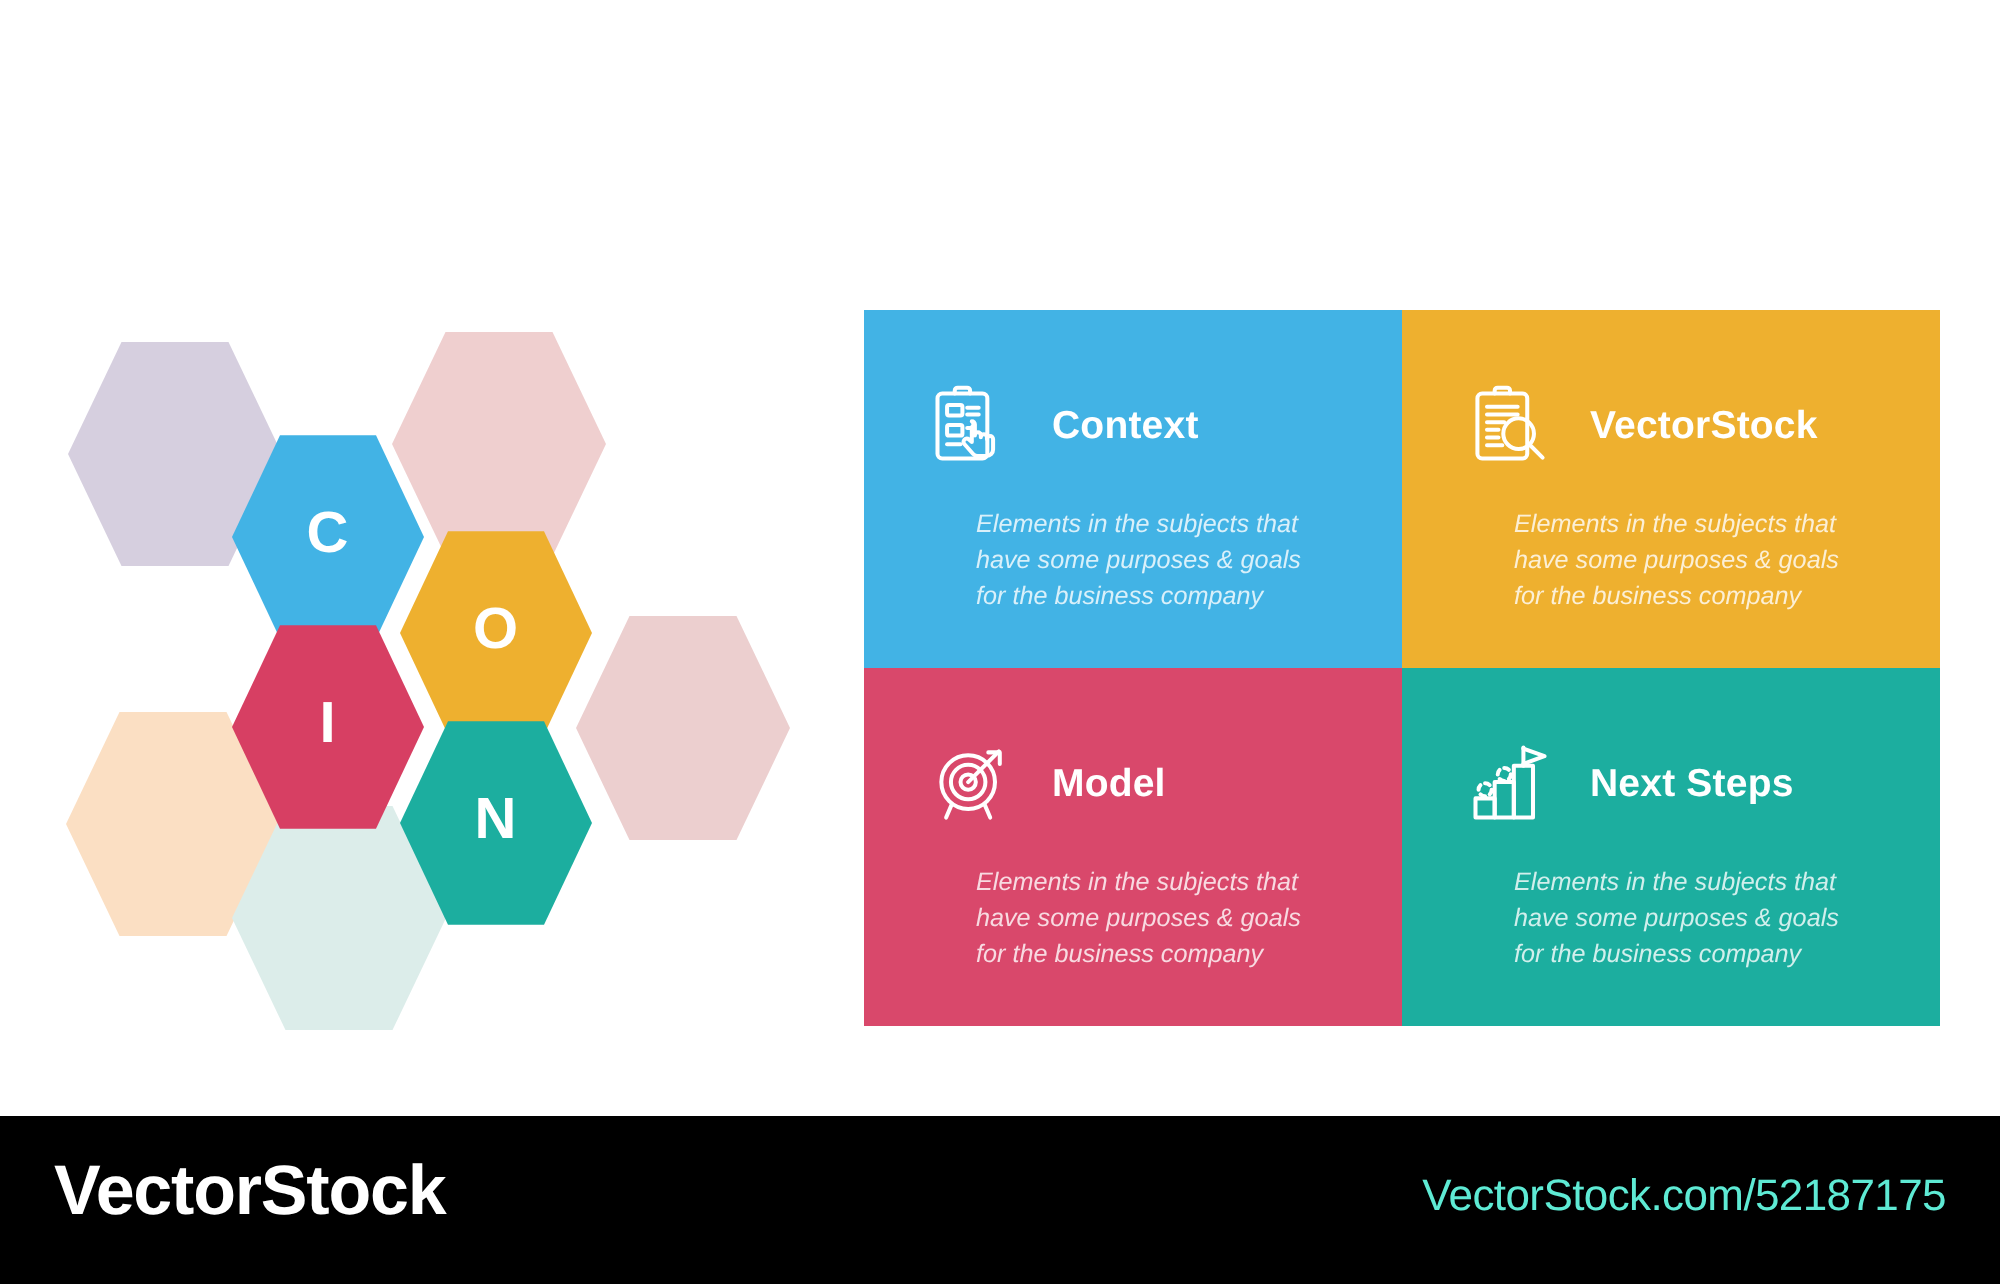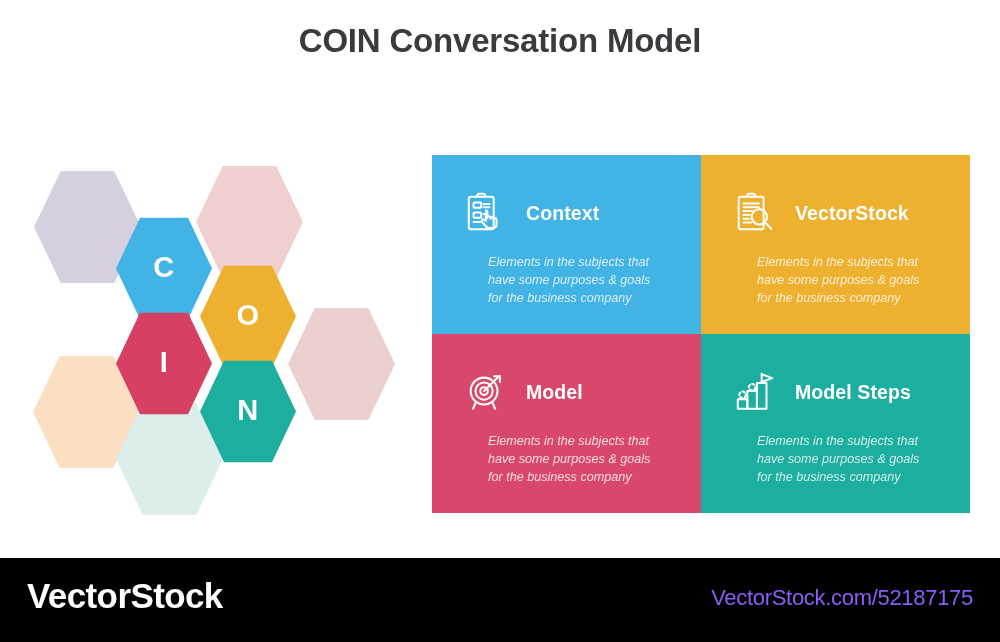--- a/index.html
+++ b/index.html
@@ -142,33 +142,32 @@
     color: #ffffff;
     font-size: 35px;
     font-weight: bold;
     letter-spacing: -0.6px;
     font-family: "Liberation Sans", sans-serif;
   }
   .wm-url {
     position: absolute;
     right: 27px;
     top: 27px;
-    color: #8b5cf6;
+    color: #5eead4;
     font-size: 22px;
     font-weight: 400;
     letter-spacing: -0.3px;
   }
 </style>
 </head>
 <body>
 
 <div id="stage">
 
   <div class="header">
-    <h1 class="title">COIN Conversation Model</h1>
   </div>
 
   <div class="hexwrap">
 
     <div class="hex" style="left:34px; top:18px; width:107px; height:118px; background:#d6cfdf;"></div>
     <div class="hex" style="left:196px; top:13px; width:107px; height:118px; background:#efcfcf;"></div>
     <div class="hex" style="left:288px; top:155px; width:107px; height:118px; background:#eccfcf;"></div>
     <div class="hex" style="left:33px; top:203px; width:107px; height:118px; background:#fbdfc3;"></div>
     <div class="hex" style="left:116px; top:250px; width:107px; height:118px; background:#dcedea;"></div>
 
@@ -253,21 +252,21 @@
           <svg viewBox="0 0 48 48" width="46" height="46" fill="none" stroke="#ffffff" stroke-width="2.1" stroke-linecap="round" stroke-linejoin="round">
             <rect x="6" y="31.5" width="10" height="10"></rect>
             <rect x="16" y="23" width="10" height="18.5"></rect>
             <rect x="26" y="14.5" width="10" height="27"></rect>
             <circle cx="11" cy="27" r="3.4" stroke-dasharray="2.6 2.6"></circle>
             <circle cx="21" cy="19" r="3.4" stroke-dasharray="2.6 2.6"></circle>
             <path d="M31 14.5V5"></path>
             <path d="M31 5.5 42 9.5 31 13.5"></path>
           </svg>
         </span>
-        <span class="cell-title">Model Steps</span>
+        <span class="cell-title">Next Steps</span>
       </div>
       <div class="cell-desc">Elements in the subjects that
 have  some purposes &amp; goals
 for the  business company</div>
     </div>
 
   </div>
 
   <div class="wm">
     <div class="wm-logo">VectorStock</div>

